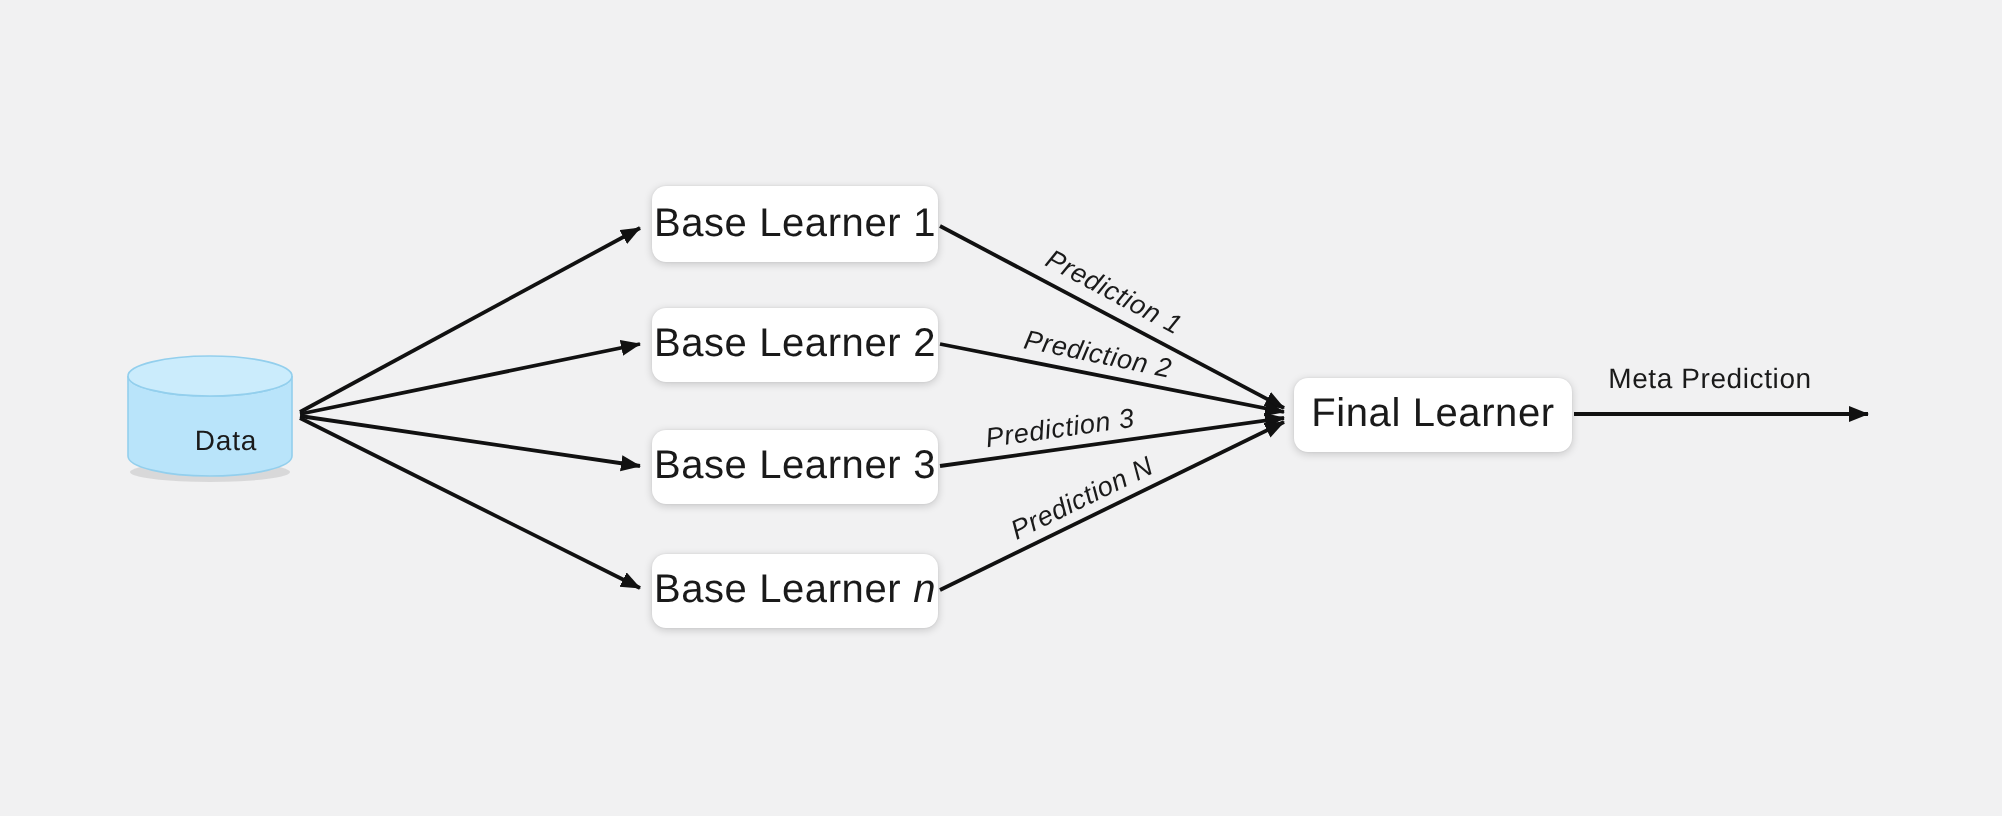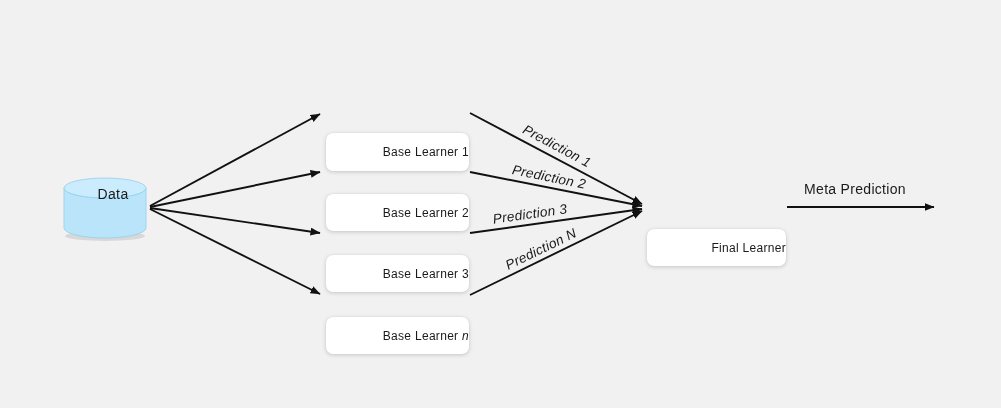--- a/index.html
+++ b/index.html
@@ -39,38 +39,37 @@
   .cyl-top  { fill: var(--data-top-fill); stroke: var(--data-stroke); stroke-width: 0.8; }
   .cyl-shadow { fill: rgba(0,0,0,0.10); }
 
   .node-box {
     position: absolute;
     background: var(--node-fill);
     border-radius: 7px;
     box-shadow: 0 1px 4px rgba(0,0,0,0.18), 0 0 1px rgba(0,0,0,0.08);
     display: flex;
     align-items: center;
-    justify-content: flex-end;
-    font-size: 12px;
+    justify-content: center;
+    font-size: 20px;
     color: var(--text);
     letter-spacing: 0.3px;
     white-space: nowrap;
-    margin-top: 40px;
   }
   .bl1  { left: 326px; top:  93px; width: 143px; height: 38px; }
   .bl2  { left: 326px; top: 154px; width: 143px; height: 37px; }
   .bl3  { left: 326px; top: 215px; width: 143px; height: 37px; }
   .bln  { left: 326px; top: 277px; width: 143px; height: 37px; }
   .meta { left: 647px; top: 189px; width: 139px; height: 37px; }
   .suffix { margin-left: 0.30em; }
   .italic { font-style: italic; }
 
   .data-label {
     position: absolute;
-    left: 64px; top: 186px;
+    left: 64px; top: 212px;
     width: 98px;
     text-align: center;
     font-size: 14px;
     color: var(--text);
     letter-spacing: 0.4px;
   }
 
   .edge-label {
     position: absolute;
     font-size: 13.5px;

